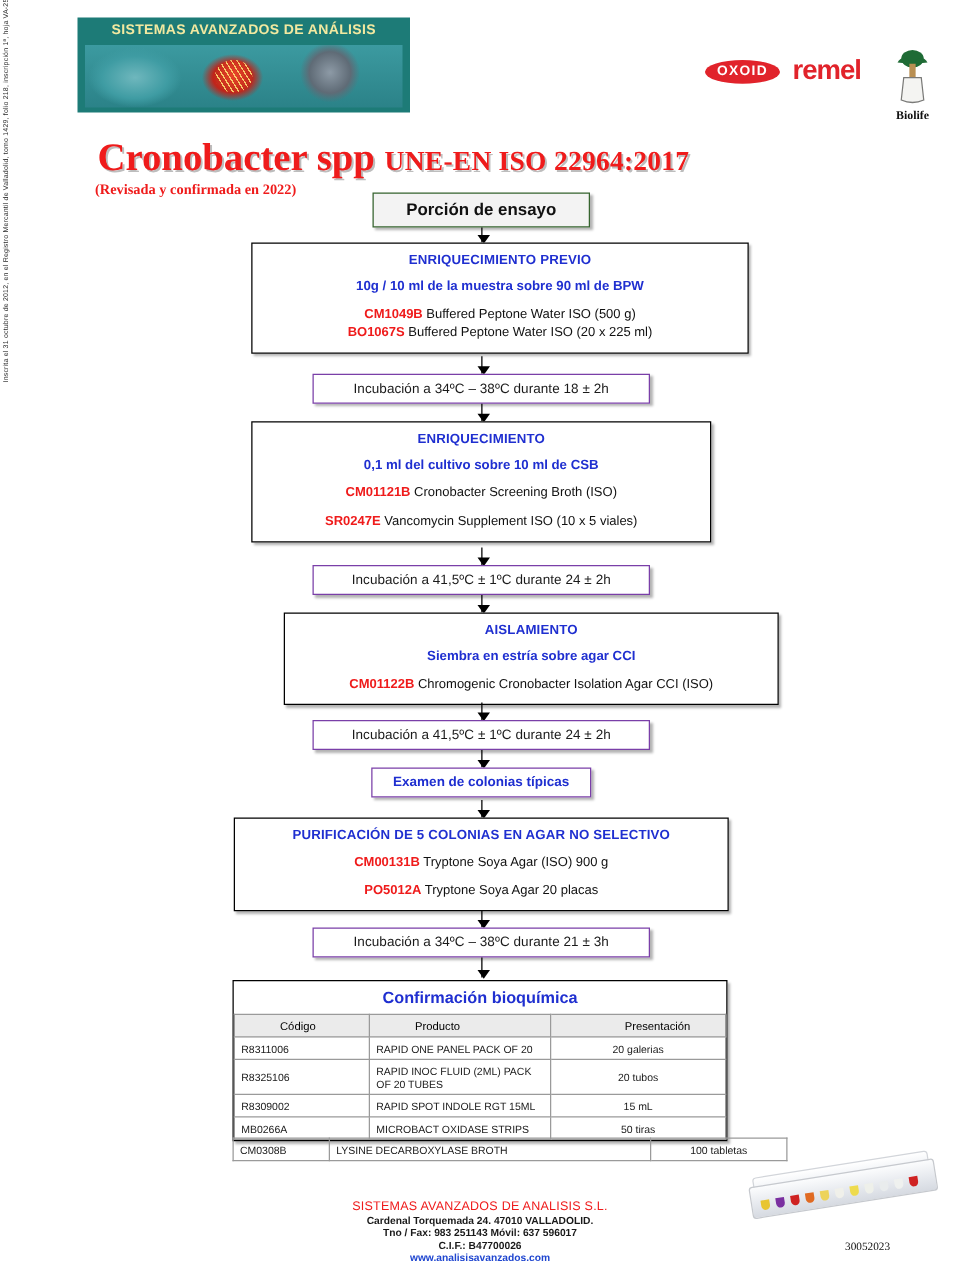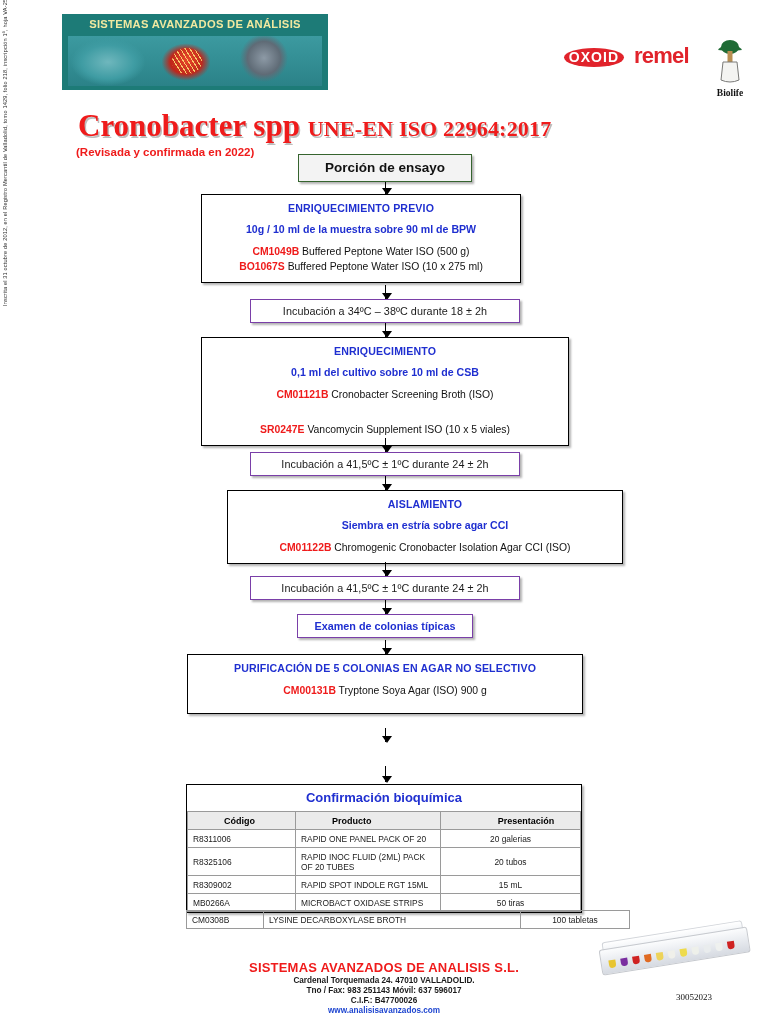--- a/index.html
+++ b/index.html
@@ -82,21 +82,21 @@
     width: 200px;
     height: 62px;
   }
   .logo-oxoid {
     position: absolute;
     left: 8px; top: 12px;
     width: 60px; height: 19px;
     border-radius: 50%;
     background: #e1232b;
     color: #ffffff;
-    font-size: 14px;
+    font-size: 11px;
     font-weight: bold;
     letter-spacing: 1.1px;
     text-align: center;
     line-height: 19px;
     font-family: "Liberation Sans", sans-serif;
   }
   .logo-remel {
     position: absolute;
     left: 78px; top: 7px;
     font-size: 22px;
@@ -134,21 +134,21 @@
     white-space: nowrap;
   }
   .title-std {
     font-size: 22px;
     letter-spacing: 0.2px;
   }
   .title-sub {
     position: absolute;
     left: 76px;
     top: 146px;
-    font-family: Liberation Sans, sans-serif;
+    font-family: Liberation Serif, serif;
     font-weight: bold;
     font-size: 11.5px;
     color: #ef1b1b;
     white-space: nowrap;
   }
 
   
   .flow { position: absolute; left: 0; top: 0; width: 768px; height: 1024px; padding-left: 44px; }
 
   .node {
@@ -251,21 +251,21 @@
   }
   table.conf th, table.conf td {
     border: 1px solid #9a9a9a;
     padding: 3.5px 5px;
     text-align: left;
     font-family: "Liberation Sans", sans-serif;
   }
   table.conf thead th {
     background: #ebebeb;
     font-size: 9px;
-    font-weight: bold;
+    font-weight: normal;
     color: #000000;
     padding-left: 36px;
   }
   table.conf .col-code { width: 66px; }
   table.conf .col-pres { width: 98px; text-align: center; }
   table.conf td.pres { text-align: center; }
 
   .conf-extra {
     position: absolute;
     left: 186px;
@@ -316,22 +316,22 @@
 
   
   .footer {
     position: absolute;
     left: 0;
     top: 960px;
     width: 768px;
     text-align: center;
   }
   .footer-company {
-    font-size: 13px;
-    font-weight: bold;
+    font-size: 10px;
+    font-weight: normal;
     color: #ef1b1b;
     letter-spacing: 0.2px;
   }
   .footer-line {
     font-size: 8.2px;
     font-weight: bold;
     color: #1a1a1a;
     margin-top: 1px;
   }
   .footer-web {
@@ -378,44 +378,44 @@
   <span>Cronobacter spp</span>
   <span class="title-std">UNE-EN ISO 22964:2017</span>
 </div>
 <div class="title-sub">(Revisada y confirmada en 2022)</div>
 
 <div class="flow">
 
   <div class="node node-sample" style="left:298px; top:154px; width:174px;">Porción de ensayo</div>
   <div class="arrow" style="left:385px; top:182px; height:12px;"></div>
 
-  <div class="node node-step" style="left:201px; top:194px; width:320px;">
+  <div class="node node-step" style="left:201px; top:194px; width:398px;">
     <div class="step-head">ENRIQUECIMIENTO PREVIO</div>
     <div class="step-sub">10g / 10 ml de la muestra sobre 90 ml de BPW</div>
     <div class="step-prod">
       <div>
         <span class="code">CM1049B</span>
         <span>Buffered Peptone Water ISO (500 g)</span>
       </div>
       <div>
         <span class="code">BO1067S</span>
-        <span>Buffered Peptone Water ISO (10 x 275 ml)</span>
+        <span>Buffered Peptone Water ISO (20 x 225 ml)</span>
       </div>
     </div>
   </div>
   <div class="arrow" style="left:385px; top:285px; height:14px;"></div>
 
   <div class="node node-incub" style="left:250px; top:299px; width:270px;">Incubación a 34ºC – 38ºC  durante 18 ± 2h</div>
   <div class="arrow" style="left:385px; top:323px; height:14px;"></div>
 
   <div class="node node-step" style="left:201px; top:337px; width:368px;">
     <div class="step-head">ENRIQUECIMIENTO</div>
     <div class="step-sub">0,1 ml del cultivo sobre 10 ml de CSB</div>
     <div class="step-prod">
-      <div style="margin-bottom:20px;">
+      <div style="margin-bottom:8px;">
         <span class="code">CM01121B</span>
         <span>Cronobacter Screening Broth (ISO)</span>
       </div>
       <div>
         <span class="code">SR0247E</span>
         <span>Vancomycin Supplement ISO (10 x 5 viales)</span>
       </div>
     </div>
   </div>
   <div class="arrow" style="left:385px; top:438px; height:14px;"></div>
@@ -441,24 +441,29 @@
   <div class="node node-exam" style="left:297px; top:614px; width:176px;">Examen de colonias típicas</div>
   <div class="arrow" style="left:385px; top:640px; height:14px;"></div>
 
   <div class="node node-step" style="left:187px; top:654px; width:396px;">
     <div class="step-head">PURIFICACIÓN DE 5 COLONIAS EN AGAR NO SELECTIVO</div>
     <div class="step-prod">
       <div style="margin-bottom:7px;">
         <span class="code">CM00131B</span>
         <span>Tryptone Soya Agar (ISO) 900 g</span>
       </div>
+      <div>
+        <span class="code">PO5012A</span>
+        <span>Tryptone Soya Agar 20 placas</span>
+      </div>
     </div>
   </div>
   <div class="arrow" style="left:385px; top:728px; height:14px;"></div>
 
+  <div class="node node-incub" style="left:250px; top:742px; width:270px;">Incubación a 34ºC – 38ºC  durante 21 ± 3h</div>
   <div class="arrow" style="left:385px; top:766px; height:16px;"></div>
 </div>
 
 <div class="conf-box">
   <div class="conf-title">Confirmación bioquímica</div>
   <table class="conf">
     <thead>
       <tr>
         <th class="col-code">Código</th>
         <th>Producto</th>

